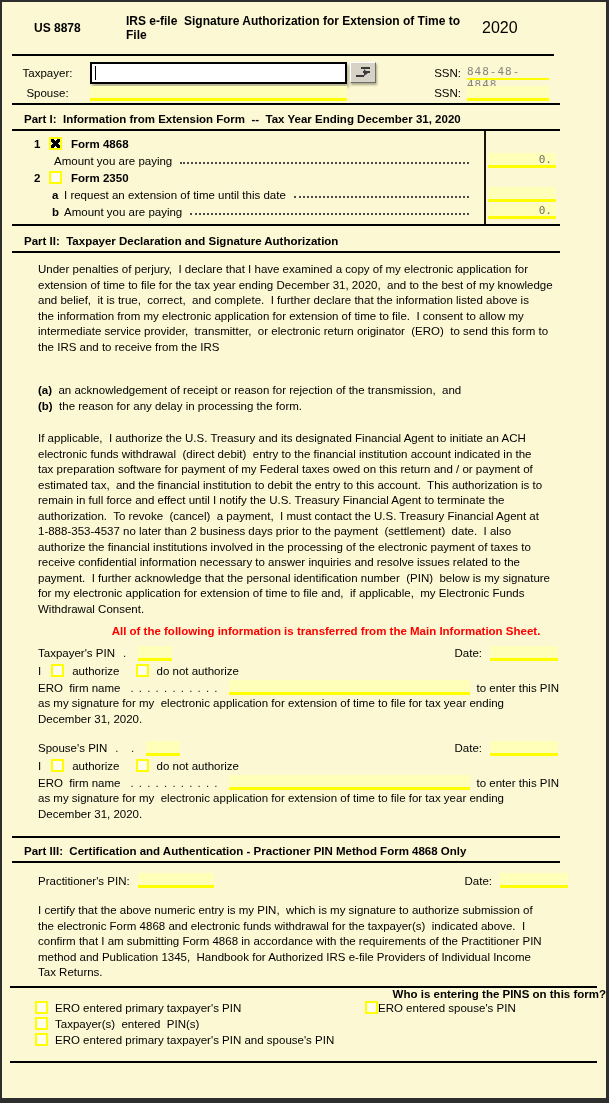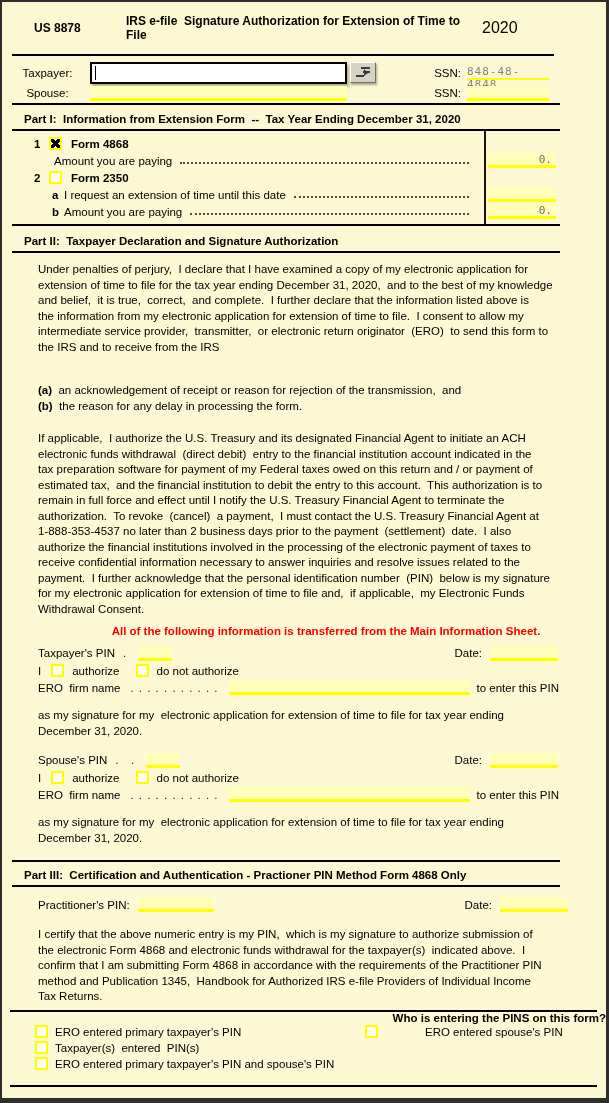--- a/index.html
+++ b/index.html
@@ -78,32 +78,32 @@
   .dategroup { margin-left:auto; margin-right:38px; display:flex; align-items:center; }
   .datefield { width:68px; margin-left:8px; }
   .authrow { display:flex; align-items:center; height:17px; }
   .authrow .cb { margin-left:10px; }
   .authrow .albl { margin-left:8px; }
   .authrow .cb2 { margin-left:16px; }
   .erorow { display:flex; align-items:center; height:17px; }
   .erodots { margin-left:10px; letter-spacing:1px; color:#222; white-space:pre; }
   .erofield { width:241px; margin-left:10px; }
   .enterpin { margin-left:7px; }
-  .sigpara { line-height:15.5px; white-space:pre-wrap;margin-top:12px; }
+  .sigpara { line-height:15.5px; white-space:pre-wrap; }
 
   
   .p3row { display:flex; align-items:center; height:17px; margin-left:36px; margin-right:10px; }
   .p3pin { width:76px; margin-left:8px; }
 
   
   .pins-heading { text-align:right; font-weight:bold; }
   .optrow { position:relative; height:16px; display:flex; align-items:center; padding-left:33px; }
   .optrow .olbl { margin-left:7px; }
   .opt-right { position:absolute; left:363px; top:0; height:16px; display:flex; align-items:center; }
-  .opt-right .olbl { margin-left:7px;padding-left:40px; }
+  .opt-right .olbl { margin-left:0; }
 
   
   .footer { text-align:center; color:#9a3434; line-height:17px; margin-top:6px; white-space:pre-wrap; }
 </style>
 </head>
 <body>
 
 <div class="page">
 
   <div class="hdr-row">

